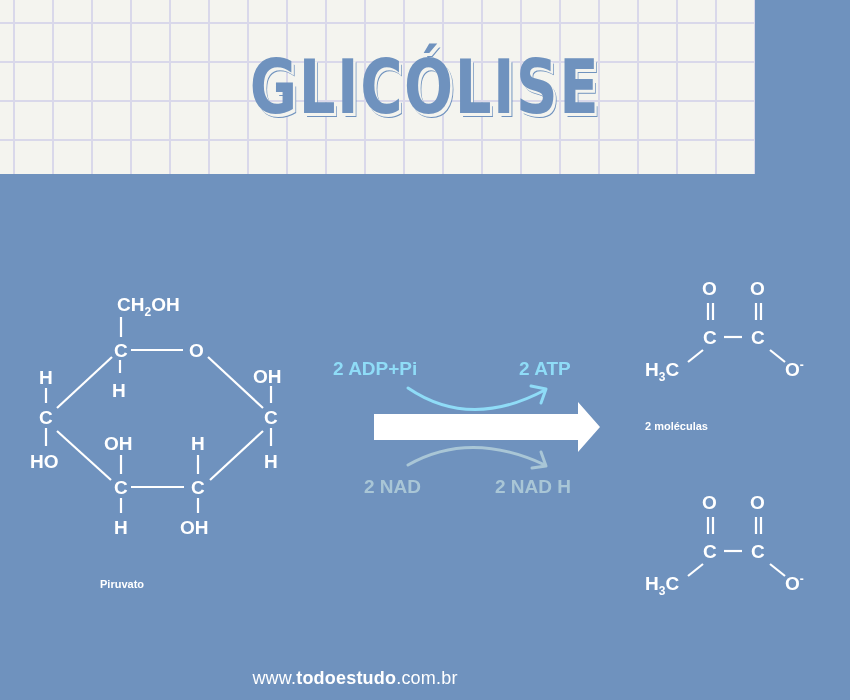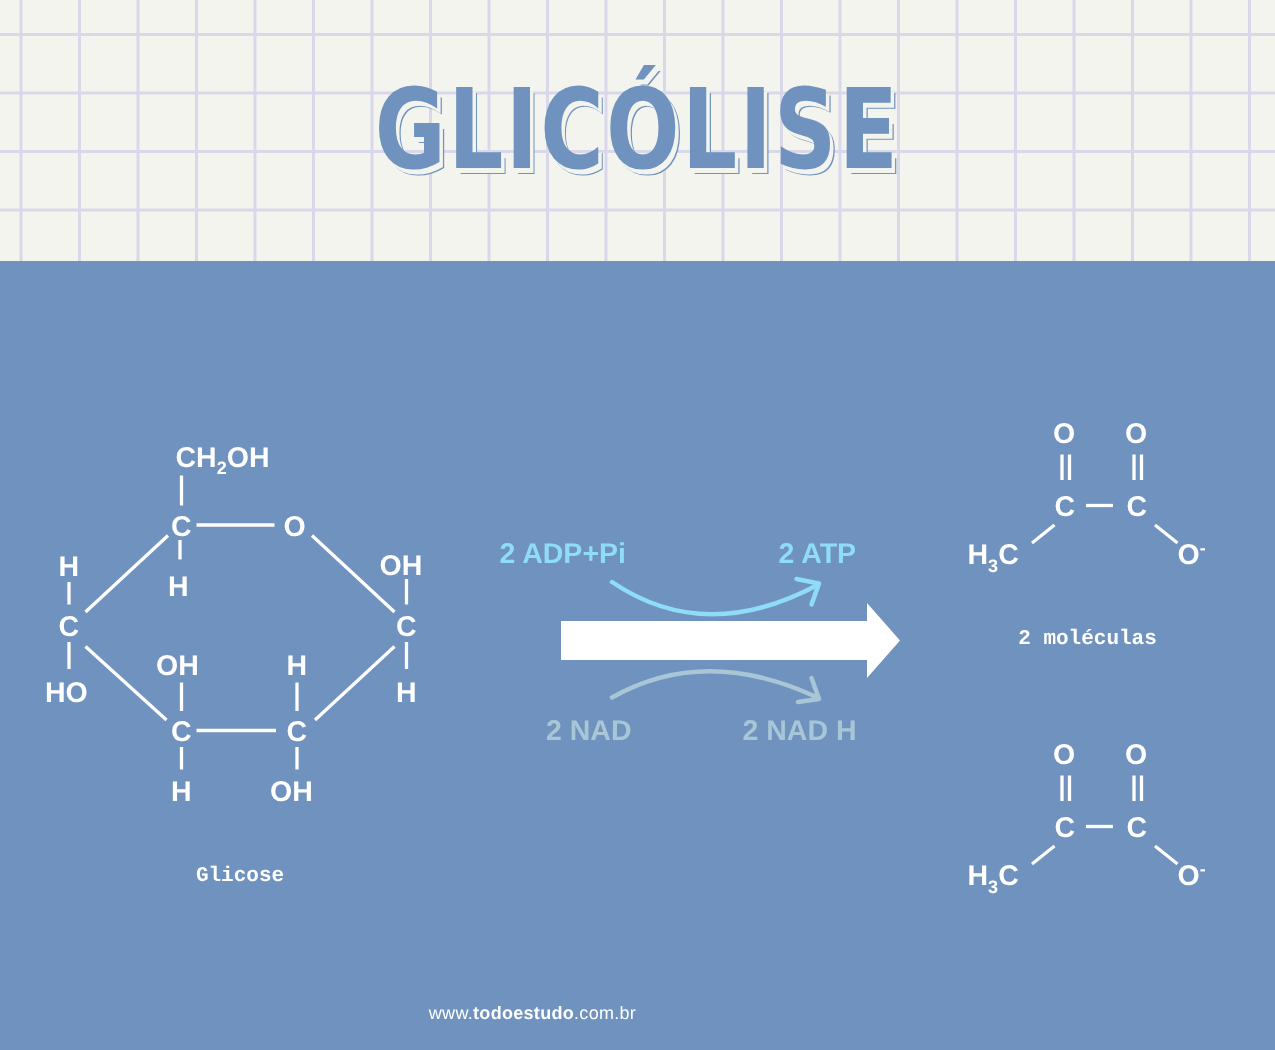--- a/index.html
+++ b/index.html
@@ -2,21 +2,21 @@
 <html><head>
   <meta charset="utf-8">
   <style>
     html, body { margin: 0; padding: 0; }
     body {
       width: 850px; height: 700px; overflow: hidden; position: relative;
       font-family: "Liberation Sans", "DejaVu Sans", sans-serif;
       background: #6f92be;
     }
     .header {
-      position: absolute; left: 0; top: 0; width: 850px; height: 174px;
+      position: absolute; left: 0; top: 0; width: 755px; height: 174px;
       background-color: #f4f4ef;
       background-image:
         linear-gradient(to right, #d9d8ea 0, #d9d8ea 2px, transparent 2px),
         linear-gradient(to bottom, #d9d8ea 0, #d9d8ea 2px, transparent 2px);
       background-size: 39px 39px;
       background-position: 13px 22px;
     }
     .title {
       position: absolute; left: 0; top: 42px; width: 850px; text-align: center;
       font-family: "DejaVu Sans", sans-serif; font-weight: bold;
@@ -24,26 +24,26 @@
       color: #6f92be;
       text-shadow: 3px 3px 0 #f4f4ef, 4px 4px 0 #6f92be;
       transform: scaleX(0.78); transform-origin: 425px 0;
     }
     .panel {
       position: absolute; left: 0; top: 174px; width: 850px; height: 526px;
       background: #6f92be;
     }
     svg text { font-family: "Liberation Sans", "DejaVu Sans", sans-serif; font-weight: bold; }
     .lbl {
-      position: absolute; color: #ffffff; font-weight: bold; font-size: 14px;
-      text-align: center; line-height: 24px; font-family: Liberation Mono, monospace;
+      position: absolute; color: #ffffff; font-weight: bold; font-size: 11px;
+      line-height: 24px;
     }
     .footer {
       position: absolute; left: 0; top: 668px; width: 710px; text-align: center;
-      color: #ffffff; font-size: 12px; letter-spacing: 0.2px;
+      color: #ffffff; font-size: 18px; letter-spacing: 0.2px;
     }
     .footer b { font-weight: bold; }
   </style>
 </head>
 <body>
 
 <div class="header">
   <div class="title">GLICÓLISE</div>
 </div>
 
@@ -135,19 +135,19 @@
       <text x="702" y="295">O</text>
       <text x="750" y="295">O</text>
       <text x="703" y="344">C</text>
       <text x="751" y="344">C</text>
       <text x="645" y="376"><tspan>H</tspan><tspan font-size="12" dy="5">3</tspan><tspan dy="-5">C</tspan></text>
       <text x="785" y="376"><tspan>O</tspan><tspan font-size="12" dy="-7">-</tspan></text>
     </g>
   </g>
 </svg>
 
-<div class="lbl" style="left:100px;top:572px;width:120px;">Glicose</div>
+<div class="lbl" style="left:100px;top:572px;width:120px;">Piruvato</div>
 
 <div class="lbl" style="left:645px;top:414px;width:160px;">
   <div>2 moléculas</div>
 </div>
 
 <div class="footer"><span>www.</span><b>todoestudo</b><span>.com.br</span></div>
 
 </body></html>

